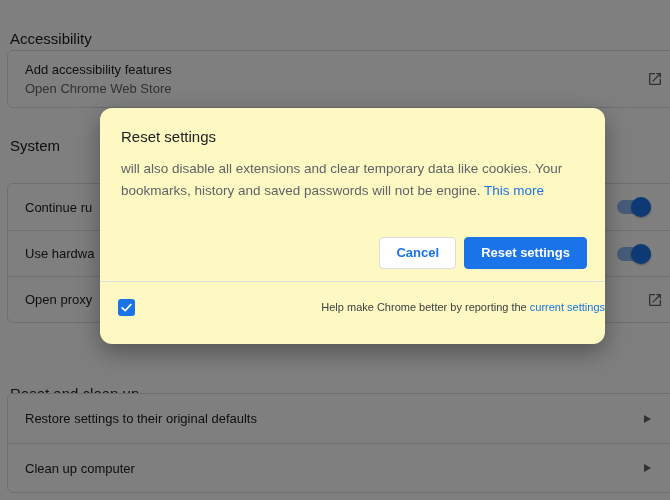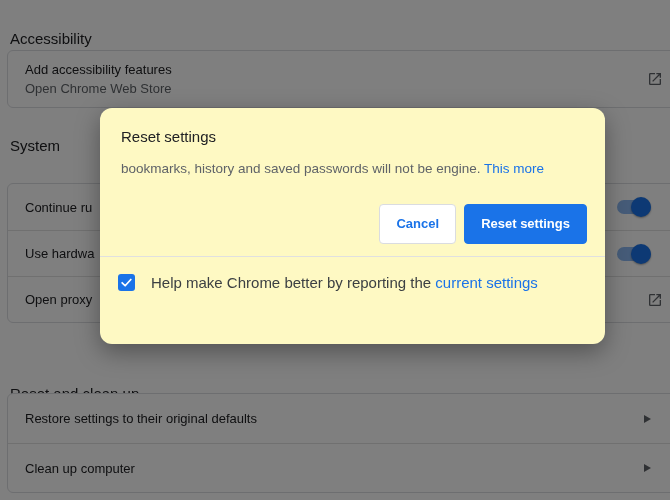--- a/index.html
+++ b/index.html
@@ -25,27 +25,27 @@
         border-bottom:4.5px solid transparent;}
   
   .scrim{position:absolute;inset:0;background:rgba(0,0,0,0.5);z-index:10;}
   .dialog{position:absolute;left:100px;top:108px;width:505px;height:236px;z-index:20;
         background:#fef9c3;border-radius:12px;box-shadow:0 8px 24px rgba(0,0,0,.35);box-sizing:border-box;}
   .dialog-title{padding:20px 20px 0 21px;font-size:15px;color:#202124;}
   .dialog-body{padding:13px 20px 0 21px;font-size:13.5px;line-height:22px;color:#5f6368;}
   .dialog-body .line{display:block;}
   .dialog a,.link{color:#1a73e8;text-decoration:none;cursor:pointer;}
   .dialog-buttons{display:flex;justify-content:flex-end;gap:8px;padding:24px 18px 0 0;}
-  .btn{height:40px;padding:0 16px;border-radius:4px;font-size:13px;font-weight:700;
-       font-family:"Liberation Sans",sans-serif;cursor:pointer;line-height:30px;box-sizing:border-box;}
+  .btn{height:32px;padding:0 16px;border-radius:4px;font-size:13px;font-weight:700;
+       font-family:"Liberation Sans",sans-serif;cursor:pointer;line-height:30px;box-sizing:border-box;margin-top:11px;}
   .btn-secondary{background:#fff;border:1px solid #dadce0;color:#1a73e8;}
   .btn-primary{background:#1a73e8;border:1px solid #1a73e8;color:#fff;}
   .dialog-divider{height:1px;background:#e0e0e0;margin-top:12px;}
   .dialog-footer{display:flex;align-items:center;height:50px;padding-left:18px;
-       font-size:15px;color:#3c4043;}
+       font-size:11px;color:#3c4043;justify-content:space-between;}
   .checkbox{width:17px;height:17px;border-radius:3px;background:#1a73e8;margin-right:16px;
        display:flex;align-items:center;justify-content:center;cursor:pointer;flex:0 0 auto;}
   .checkbox svg{display:block;width:13px;height:13px;}
 </style>
 </head>
 <body>
 
 <div class="stage">
 
   <div class="section-heading" style="top:30px;">Accessibility</div>
@@ -100,20 +100,21 @@
       <span class="row-title">Clean up computer</span>
       <span class="chevron"></span>
     </div>
   </div>
 
   <div class="scrim"></div>
 
   <div class="dialog">
     <div class="dialog-title">Reset settings</div>
     <div class="dialog-body">
+      <span class="line">will also disable all extensions and clear temporary data like cookies. Your</span>
       <span class="line"><span>bookmarks, history and saved passwords will not be engine. </span><a>This more</a></span>
     </div>
     <div class="dialog-buttons">
       <button class="btn btn-secondary">Cancel</button>
       <button class="btn btn-primary">Reset settings</button>
     </div>
     <div class="dialog-divider"></div>
     <div class="dialog-footer">
       <span class="checkbox">
         <svg viewBox="0 0 24 24">

